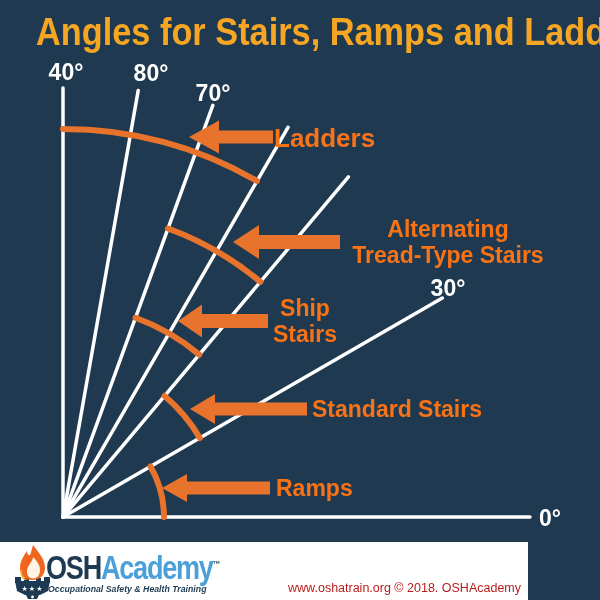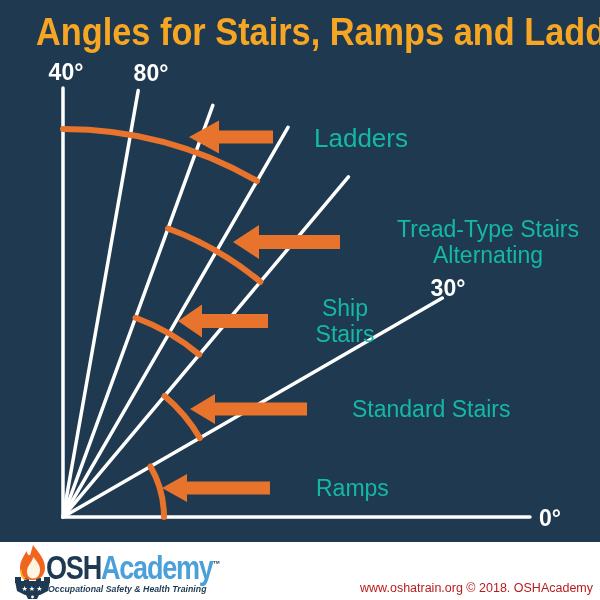--- a/index.html
+++ b/index.html
@@ -4,25 +4,25 @@
 <style>
   html,body{margin:0;padding:0;}
   body{font-family:"Liberation Sans", sans-serif;}
   .stage{position:relative;width:600px;height:600px;background:#1f3a50;overflow:hidden;}
   .title{position:absolute;top:10px;left:0;width:600px;margin:0;text-align:center;
          font-size:39px;font-weight:bold;color:#f6a623;letter-spacing:0px;
          transform:scaleX(0.88);transform-origin:50% 50%;white-space:nowrap;}
   #fan{position:absolute;left:0;top:0;}
   .ang{position:absolute;width:64px;text-align:center;color:#ffffff;
        font-size:23px;font-weight:bold;}
-  .cat{position:absolute;color:#14b8a6;font-weight:normal;font-size:23px;line-height:26px;white-space:nowrap;padding-left:40px;}
+  .cat{position:absolute;color:#f97316;font-weight:bold;font-size:23px;line-height:26px;white-space:nowrap;}
   .cat.big{font-size:26px;}
   .cat.center{text-align:center;white-space:normal;}
   .cat.center span{display:block;}
-  .footer{position:absolute;left:0;top:542px;width:600px;height:58px;background:#ffffff;}
+  .footer{position:absolute;left:0;top:542px;width:528px;height:58px;background:#ffffff;}
   .logo{position:absolute;left:12px;top:1px;height:56px;}
   .logo-mark{position:absolute;left:0;top:1px;}
   .logo-text{position:absolute;left:34px;top:6px;font-weight:bold;font-size:33px;
              letter-spacing:-1.5px;transform:scaleX(0.82);transform-origin:0 0;white-space:nowrap;}
   .logo-text .osh{color:#1e3a52;}
   .logo-text .acad{color:#4ba0d9;}
   .logo-text .tm{font-size:9px;color:#1e3a52;letter-spacing:0;vertical-align:super;}
   .tagline{position:absolute;left:36px;top:41px;font-size:9px;font-weight:bold;font-style:italic;
            color:#1e3a52;white-space:nowrap;transform:scaleX(0.97);transform-origin:0 0;}
   .credit{position:absolute;right:7px;top:39px;font-size:12.5px;color:#b91c1c;white-space:nowrap;}
@@ -49,27 +49,28 @@
       <path d="M 164 517 A 101 101 0 0 0 150.46856578222832 466.5" fill="none" stroke="#e8732c" stroke-width="6" stroke-linecap="round"></path>
       <polygon points="189,137 219,120.5 219,130.5 273,130.5 273,143.5 219,143.5 219,153.5" fill="#e8732c"></polygon>
       <polygon points="233,242 259,225 259,235 340,235 340,249 259,249 259,259" fill="#e8732c"></polygon>
       <polygon points="178,321 202,304.5 202,314 268,314 268,328 202,328 202,337.5" fill="#e8732c"></polygon>
       <polygon points="190,409 215,394 215,402.5 307,402.5 307,415.5 215,415.5 215,424" fill="#e8732c"></polygon>
       <polygon points="162,488 187,474 187,481.5 270,481.5 270,494.5 187,494.5 187,502" fill="#e8732c"></polygon>
     </svg>
 
   <div class="ang" style="left:34px;top:59px">40°</div>
   <div class="ang" style="left:119px;top:60px">80°</div>
+  <div class="ang" style="left:181px;top:80px">70°</div>
   <div class="ang" style="left:416px;top:275px">30°</div>
   <div class="ang" style="left:518px;top:505px">0°</div>
 
   <div class="cat big" style="left:274px;top:125px">Ladders</div>
   <div class="cat center" style="left:345px;top:216px;width:206px">
+    <span>Alternating</span>
     <span>Tread-Type Stairs</span>
-    <span>Alternating</span>
   </div>
   <div class="cat center" style="left:253px;top:295px;width:104px">
     <span>Ship</span>
     <span>Stairs</span>
   </div>
   <div class="cat" style="left:312px;top:396px">Standard Stairs</div>
   <div class="cat" style="left:276px;top:475px">Ramps</div>
 
   <div class="footer">
     <div class="logo">

